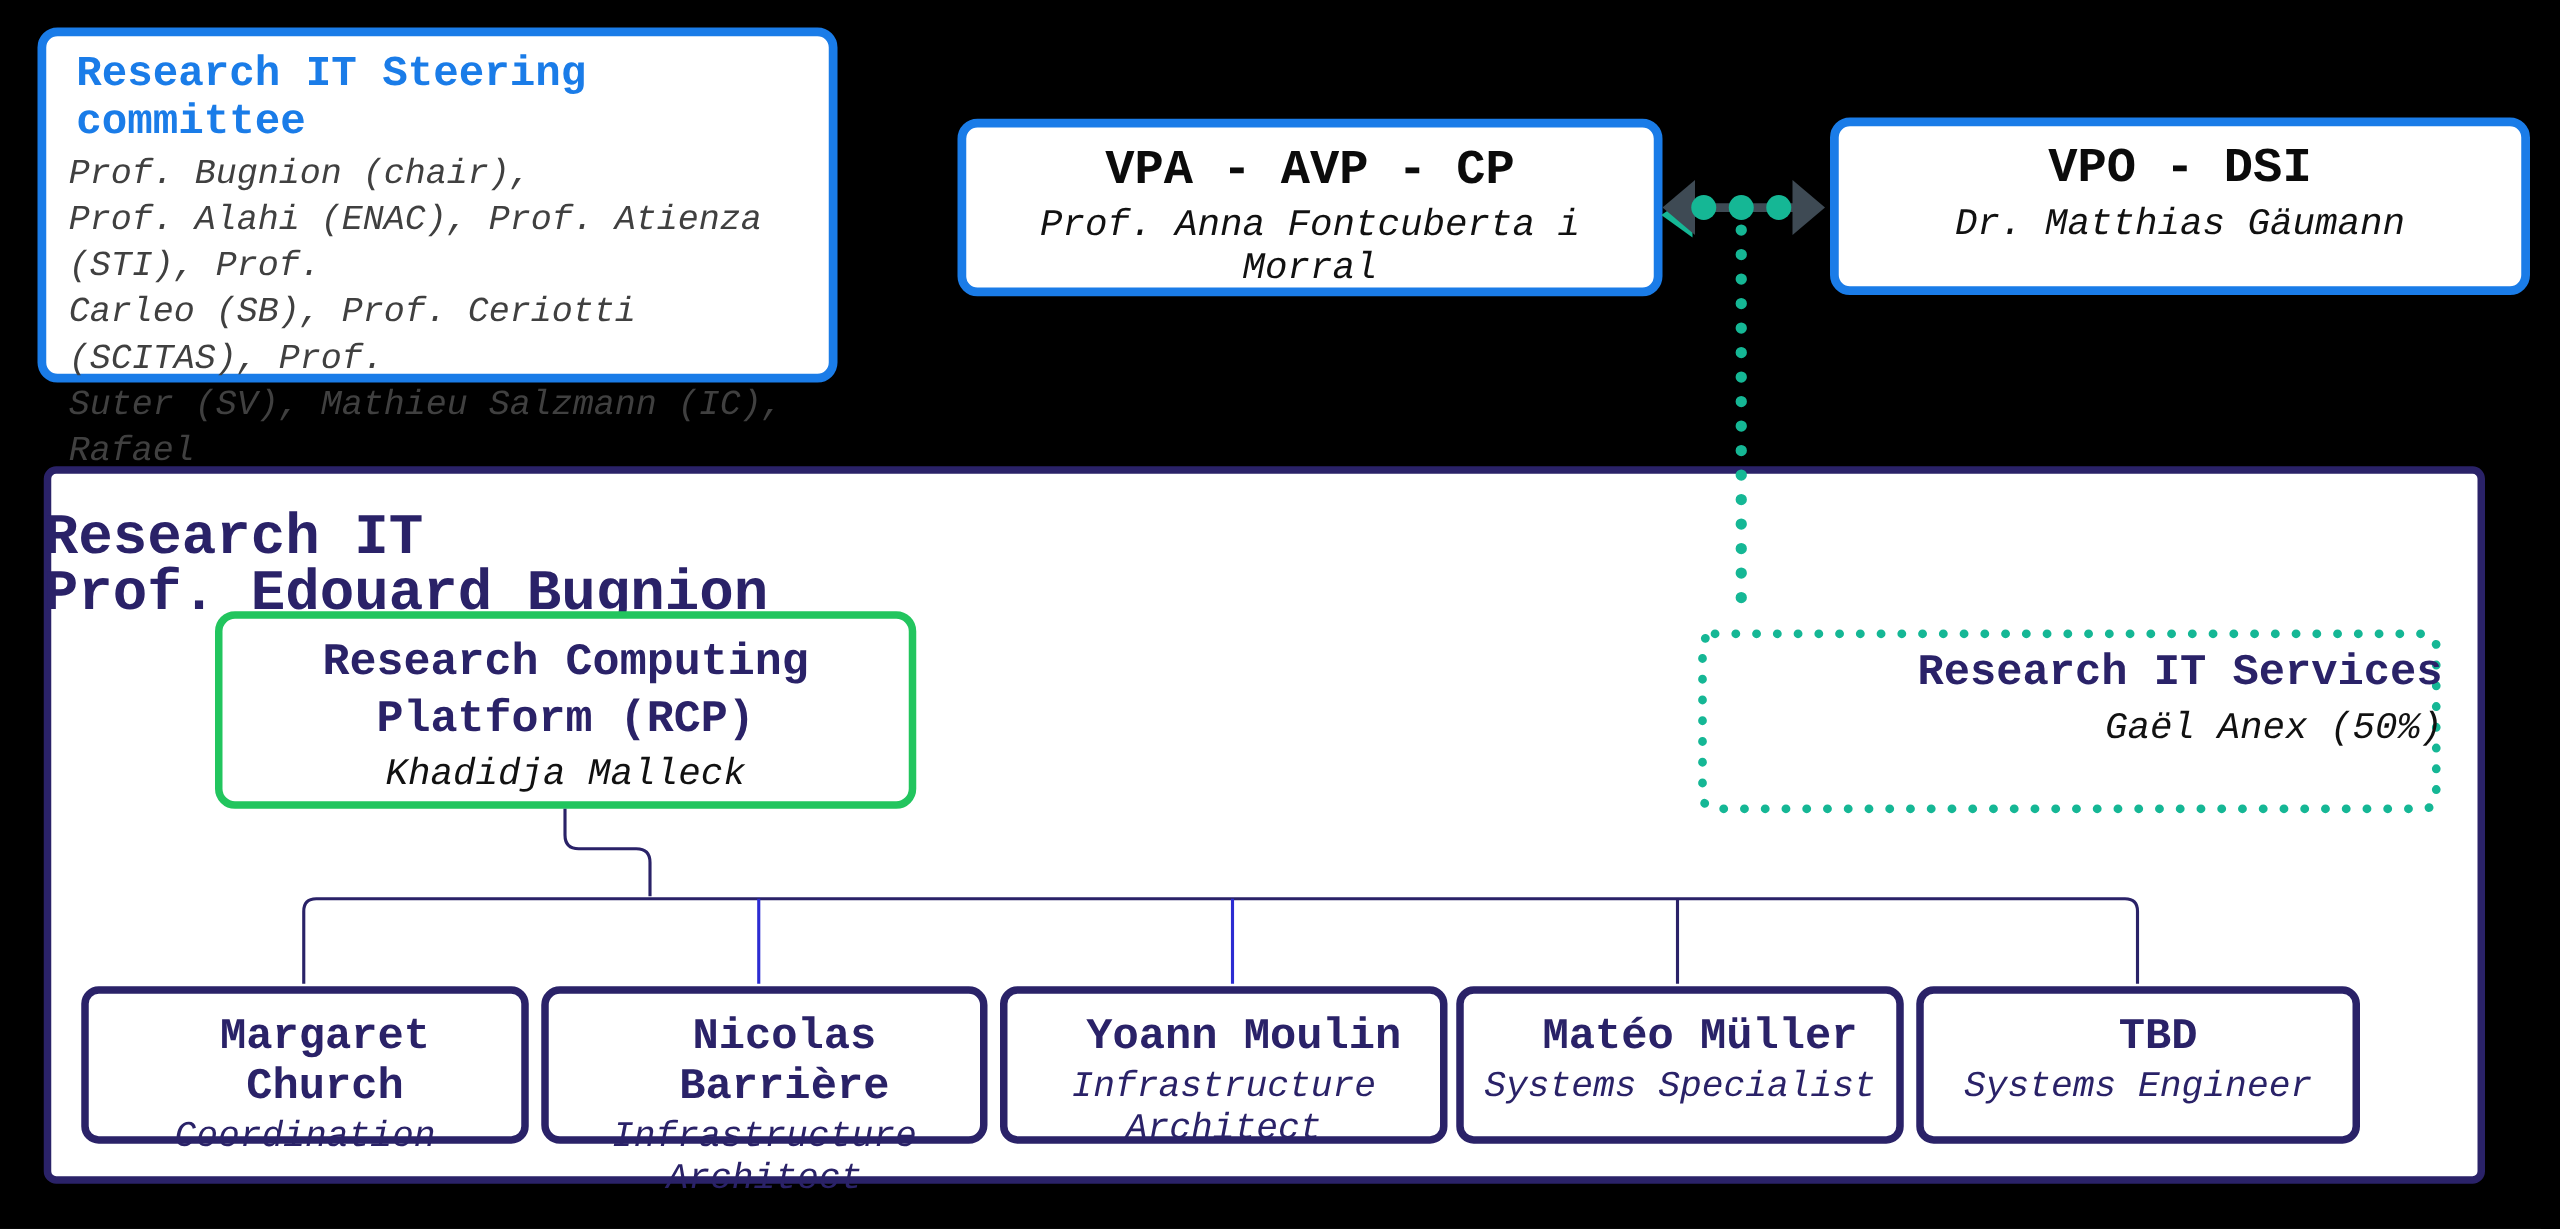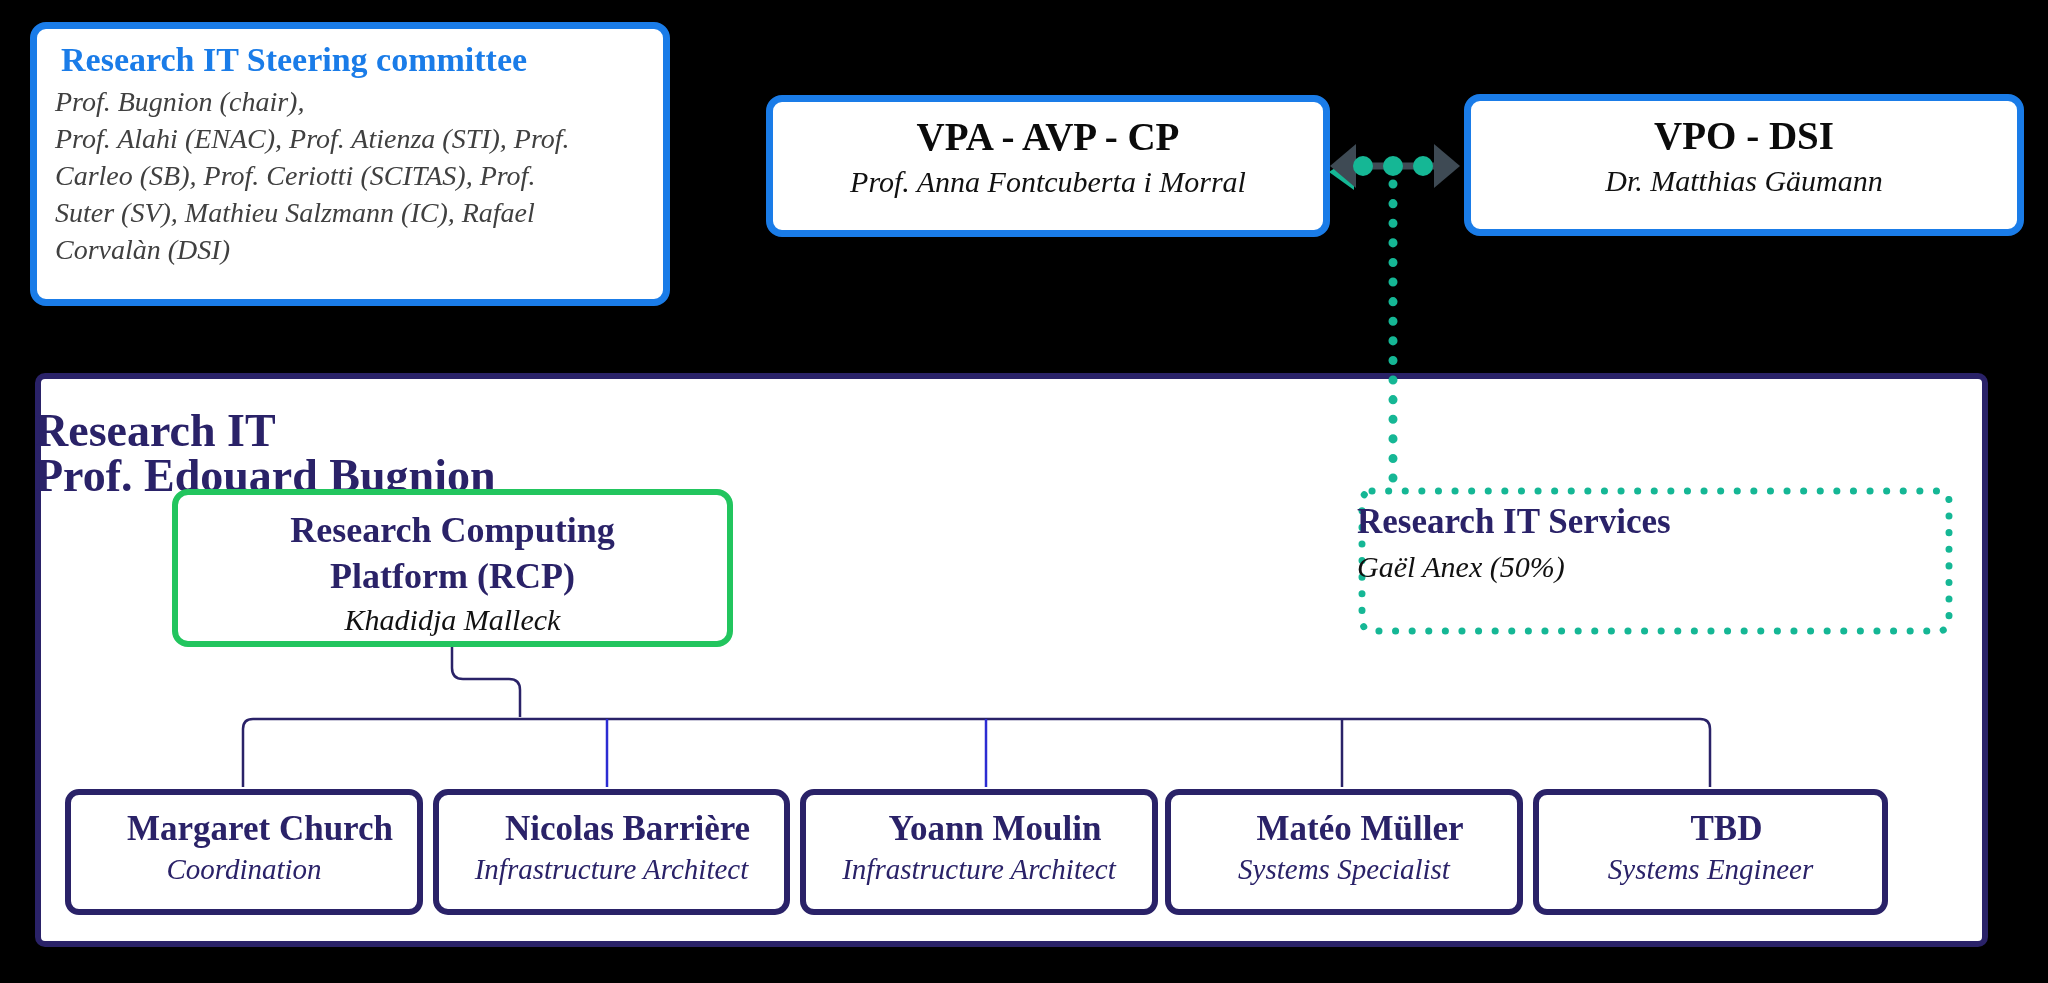--- a/index.html
+++ b/index.html
@@ -1,18 +1,18 @@
 <!DOCTYPE html>
 <html><head>
 <meta charset="utf-8">
 <style>
   html,body{margin:0;padding:0;background:#000;}
   #canvas{
     position:relative;width:2048px;height:983px;background:#000;overflow:hidden;
-    font-family:Liberation Serif, serif;
+    font-family:Liberation Mono, monospace;
   }
   .box{position:absolute;background:#fff;box-sizing:border-box;}
   
   .blue-box{border:7px solid #1a7ce8;border-radius:16px;}
   .steering{left:30px;top:22px;width:640px;height:284px;padding:10px 16px 0 18px;}
   .steering-title{color:#1a7ce8;font-weight:bold;font-size:34px;margin:2px 0 4px 6px;}
   .steering-members{color:#404040;font-style:italic;font-size:28px;line-height:37px;white-space:pre-line;}
   .vp-box{height:142px;text-align:center;padding-top:12px;}
   .vpa{left:766px;top:95px;width:564px;}
   .vpo{left:1464px;top:94px;width:560px;}
@@ -21,21 +21,21 @@
   
   .container{left:35px;top:373px;width:1953px;height:574px;border:6px solid #2a2268;border-radius:10px;z-index:1;}
   .container-title{position:absolute;left:35px;top:388px;width:1953px;text-align:left;z-index:2;
     color:#2a2268;font-weight:bold;font-size:46px;line-height:45px;margin-top:20px;}
   
   .rcp{left:172px;top:489px;width:561px;height:158px;border:6px solid #22c55e;border-radius:16px;
     text-align:center;padding-top:12px;z-index:2;}
   .rcp-title{color:#2a2268;font-weight:bold;font-size:36px;line-height:46px;white-space:pre-line;}
   .rcp-name{color:#111;font-style:italic;font-size:30px;margin-top:4px;}
   
-  .services{left:1357px;top:486px;width:597px;height:150px;text-align:left;padding-top:16px;z-index:2;border-radius:10px;}
+  .services{left:1357px;top:502px;width:597px;height:150px;text-align:right;padding-top:16px;z-index:2;border-radius:10px;}
   .services-dots{position:absolute;left:0;top:0;width:100%;height:100%;pointer-events:none;}
   .services-title{position:relative;color:#2a2268;font-weight:bold;font-size:35px;}
   .services-name{position:relative;color:#111;font-style:italic;font-size:30px;margin-top:8px;}
   
   .team-box{top:789px;height:126px;border:6px solid #2a2268;border-radius:14px;text-align:center;padding-top:14px;z-index:2;}
   .team-name{color:#2a2268;font-weight:bold;font-size:35px;margin-left:32px;}
   .team-role{color:#2a2268;font-style:italic;font-size:29px;margin-top:4px;}
   .t0{left:65px;width:358px;}
   .t1{left:433px;width:357px;border-radius:15px;}
   .t2{left:800px;width:358px;}

